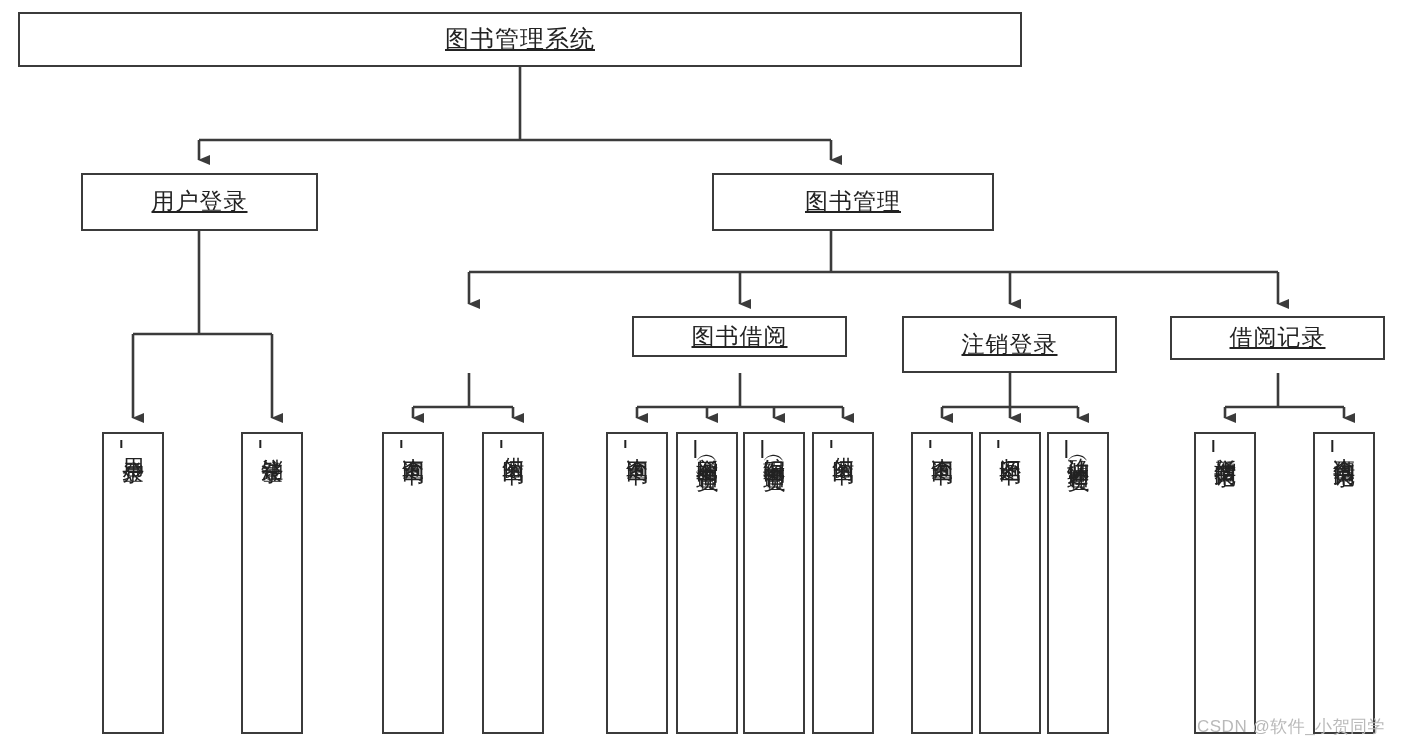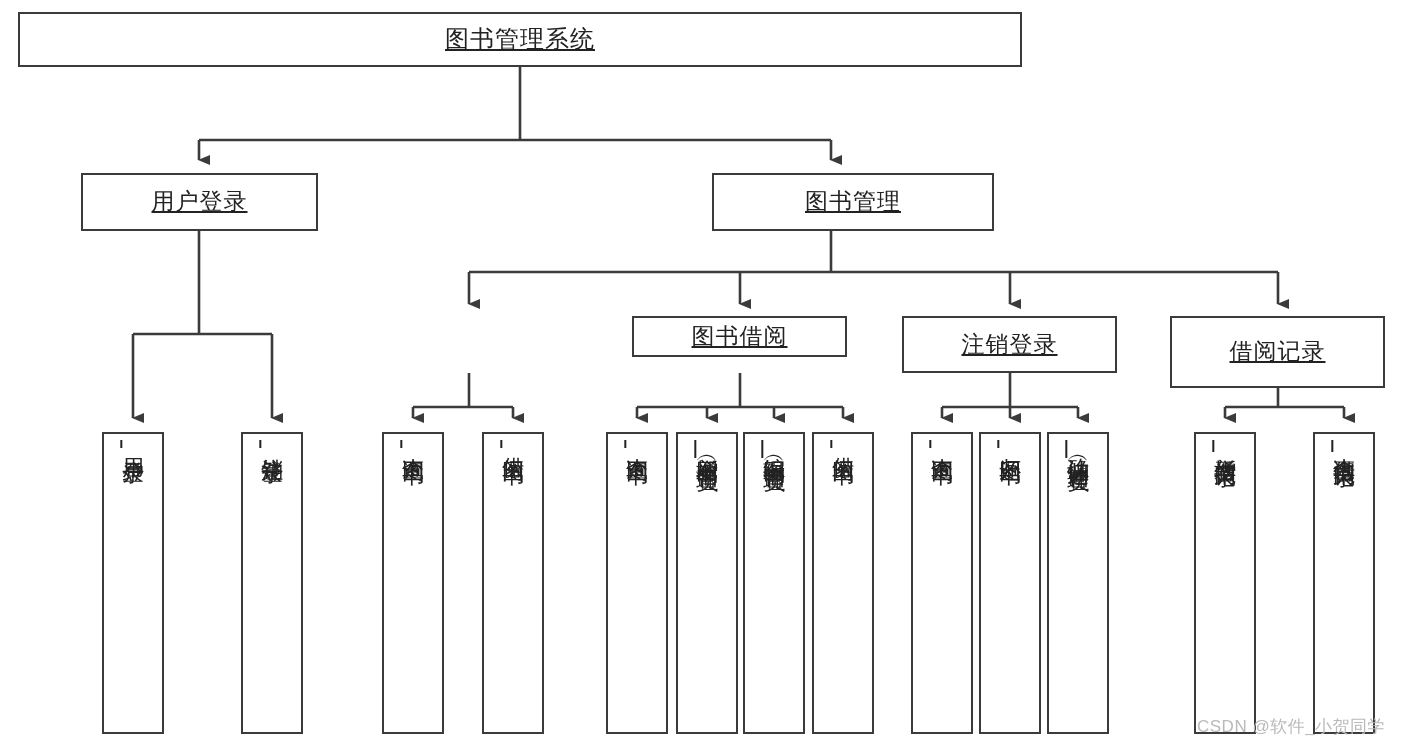--- a/index.html
+++ b/index.html
@@ -131,21 +131,21 @@
   <div class="node horiz" style="left:712px; top:173px; width:282px; height:58px;">
     <span>图书管理</span>
   </div>
 
   <div class="node horiz" style="left:632px; top:316px; width:215px; height:41px;">
     <span>图书借阅</span>
   </div>
   <div class="node horiz" style="left:902px; top:316px; width:215px; height:57px;">
     <span>注销登录</span>
   </div>
-  <div class="node horiz" style="left:1170px; top:316px; width:215px; height:72px;">
+  <div class="node horiz" style="left:1170px; top:316px; width:215px; height:44px;">
     <span>借阅记录</span>
   </div>
 
   <div class="node leaf" style="left:102px; top:432px; width:62px; height:302px;">
     <span class="vtext">用户登录</span>
   </div>
   <div class="node leaf" style="left:241px; top:432px; width:62px; height:302px;">
     <span class="vtext">注销登录</span>
   </div>
 

